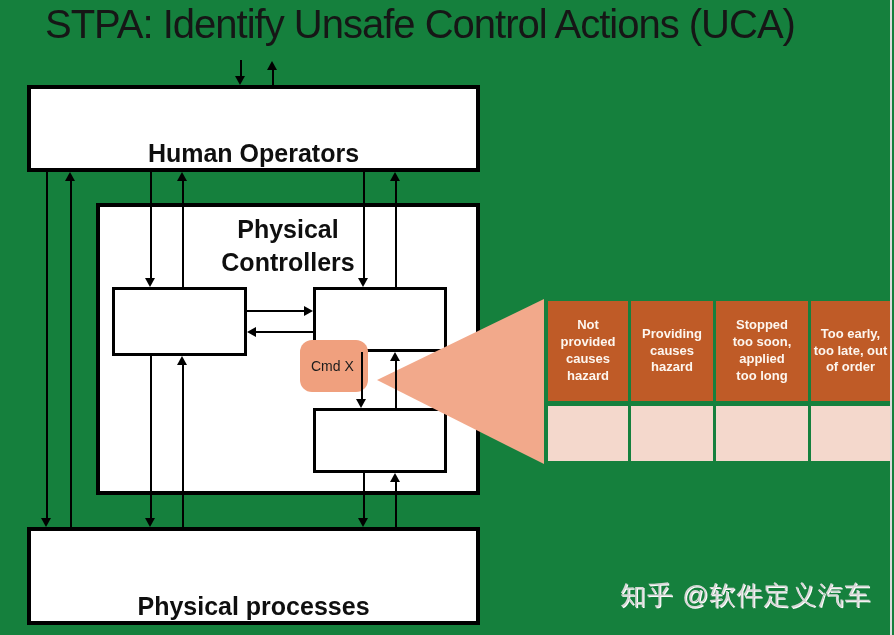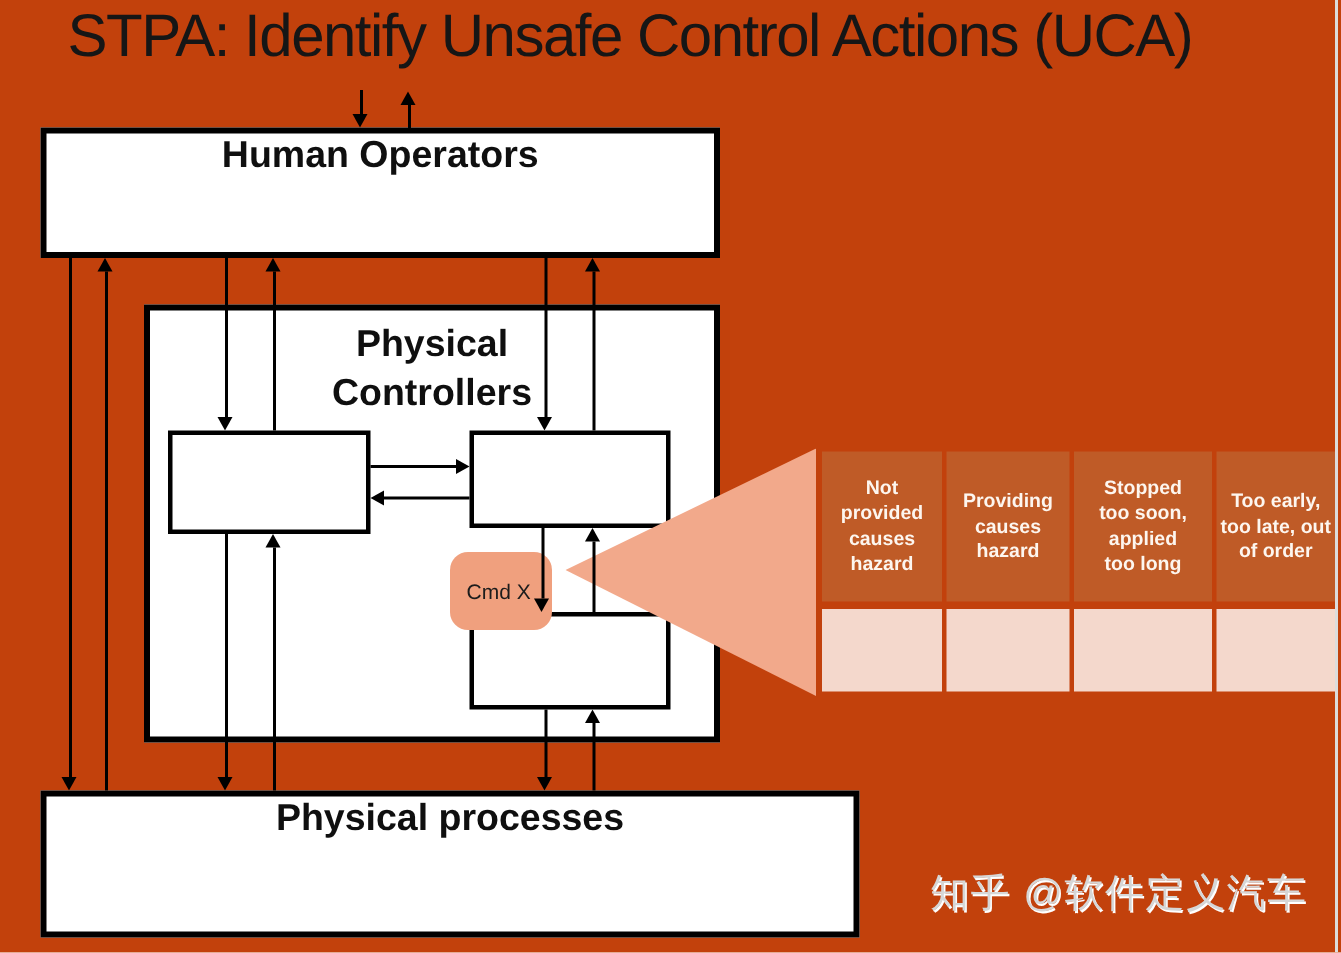--- a/index.html
+++ b/index.html
@@ -1,36 +1,36 @@
 <!DOCTYPE html>
 <html style="--header-orange: #BF5B27; --body-pink: #F4D8CC; --wedge-salmon: #F2A98B; --cmd-salmon: #F0A07E;"><head>
 <meta charset="utf-8">
 <style>
   html,body { margin:0; padding:0; background:#fff; }
-  .page { position:relative; width:894px; height:635px; background:#c2410c;
+  .page { position:relative; width:894px; height:635px; background:#15803d;
           font-family:"Liberation Sans", sans-serif; overflow:hidden;text-decoration:underline; }
 
   .title { position:absolute; left:45px; top:2px; margin:0; font-size:40px;
            font-weight:400; letter-spacing:-1px; color:#161616; white-space:nowrap; }
 
   .box { position:absolute; background:#fff; border:4px solid #000; box-sizing:border-box;
-         display:flex; align-items:flex-start; justify-content:center; z-index:2; }
+         display:flex; align-items:flex-end; justify-content:center; z-index:2; }
   .box .lbl { font-weight:bold; font-size:25px; color:#0f0f0f; text-align:center; }
   .human    { left:27px;  top:85px;  width:453px; height:87px; }
   .auto     { left:96px;  top:203px; width:384px; height:292px; align-items:flex-start; }
   .auto .lbl { margin-top:6px; line-height:1.3; white-space:pre-line; }
   .inner    { border-width:3px; }
   .left-inner  { left:112px; top:287px; width:135px; height:69px; }
   .right-inner { left:313px; top:287px; width:134px; height:65px; }
   .lower       { left:313px; top:408px; width:134px; height:65px; }
-  .physical { left:27px;  top:527px; width:546px; height:98px; }
+  .physical { left:27px;  top:527px; width:453px; height:98px; }
 
   .wedge { position:absolute; left:377px; top:299px; z-index:4; }
 
-  .cmdx { position:absolute; left:300px; top:368px; width:68px; height:52px;
+  .cmdx { position:absolute; left:300px; top:340px; width:68px; height:52px;
           background:var(--cmd-salmon,#F0A07E); border-radius:12px; z-index:5;
           display:flex; align-items:center; box-sizing:border-box; padding-left:11px;
           font-size:14px; color:#1c1c1c; }
 
   .line { position:absolute; background:#000; z-index:6; }
   .ah   { position:absolute; width:0; height:0; z-index:6; }
   .ah.down  { border-left:5px solid transparent; border-right:5px solid transparent; border-top:9px solid #000; }
   .ah.up    { border-left:5px solid transparent; border-right:5px solid transparent; border-bottom:9px solid #000; }
   .ah.right { border-top:5px solid transparent; border-bottom:5px solid transparent; border-left:9px solid #000; }
   .ah.left  { border-top:5px solid transparent; border-bottom:5px solid transparent; border-right:9px solid #000; }

